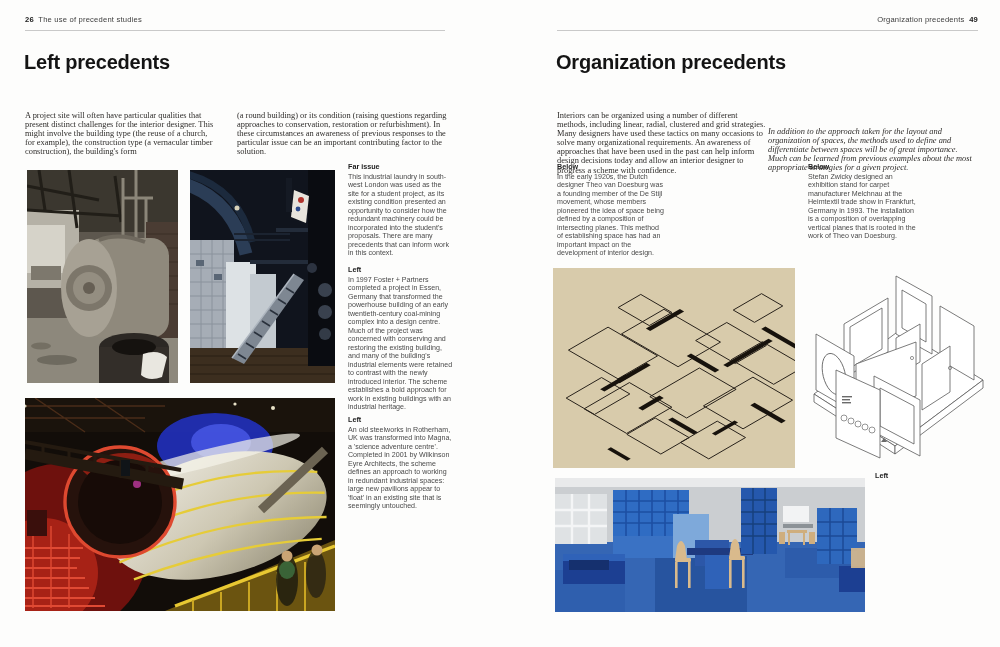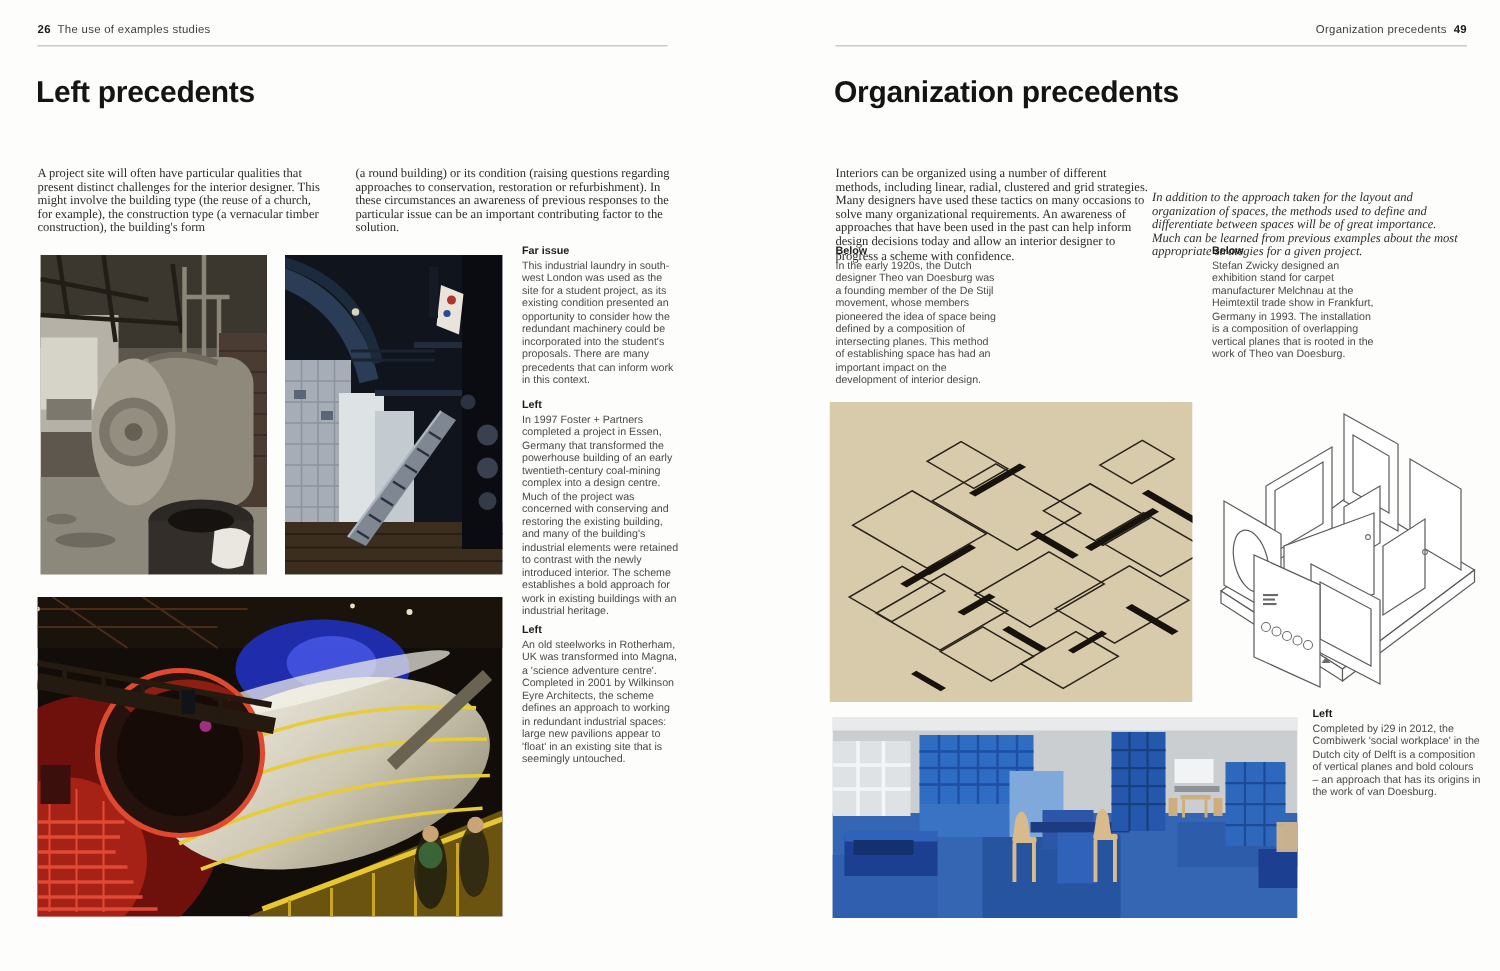--- a/index.html
+++ b/index.html
@@ -18,21 +18,21 @@
 </style>
 </head>
 <body>
 
 <div class="spread">
 
   <section>
 
     <div class="abs running-head" style="left:25px;top:15px;width:420px;">
       <span class="pn">26</span>&nbsp;
-      <span>The use of examples studies</span>
+      <span>The use of precedent studies</span>
     </div>
     <div class="abs rule" style="left:25px;top:30px;width:420px;"></div>
 
     <h1 class="abs page-title" style="left:24px;top:51px;">Left precedents</h1>
 
     <div class="abs intro" style="left:25px;top:79px;width:190px;">A project site will often have particular qualities that present distinct challenges for the interior designer. This might involve the building type (the reuse of a church, for example), the construction type (a vernacular timber construction), the building's form</div>
     <div class="abs intro" style="left:237px;top:79px;width:212px;">(a round building) or its condition (raising questions regarding approaches to conservation, restoration or refurbishment). In these circumstances an awareness of previous responses to the particular issue can be an important contributing factor to the solution.</div>
 
     <figure class="abs" style="left:27px;top:170px;">
       <svg width="151" height="213" viewBox="0 0 151 213">
@@ -366,17 +366,16 @@
           <path d="M262,44 H302 M262,58 H302 M262,72 H302 M275,30 V86 M288,30 V86"></path>
         </g>
 
         <rect x="284" y="88" width="26" height="26" fill="#1c3f92"></rect>
         <rect x="296" y="70" width="14" height="20" fill="#d9ba8c" opacity="0.9"></rect>
       </svg>
     </figure>
 
     <div class="abs cap" style="left:875px;top:472px;width:112px;">
       <b>Left</b>
-      <span>Completed by i29 in 2012, the Combiwerk 'social workplace' in the Dutch city of Delft is a composition of vertical planes and bold colours – an approach that has its origins in the work of van Doesburg.</span>
     </div>
   </section>
 
 </div>
 
 </body></html>

